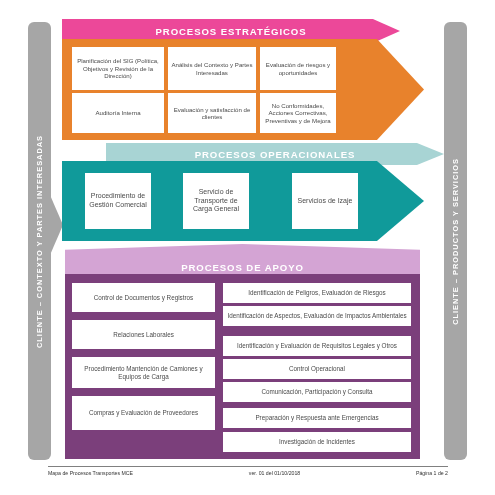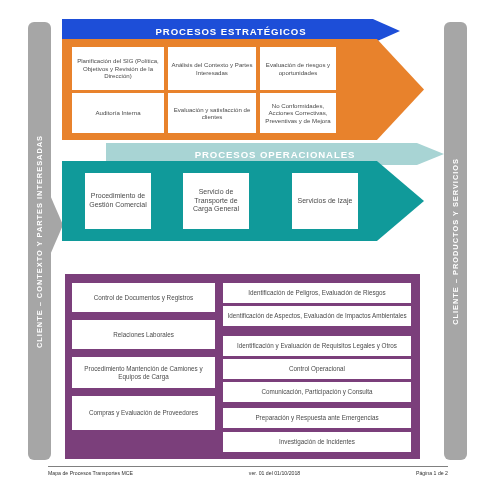--- a/index.html
+++ b/index.html
@@ -49,21 +49,21 @@
     position:absolute;
     display:flex;align-items:center;justify-content:center;
     color:#ffffff;font-weight:bold;
     letter-spacing:0.9px;
   }
   .band-body{position:absolute;}
 
   
   #strat-head{
     left:62px;top:19px;width:338px;height:24px;
-    background:#1d4ed8;
+    background:#ec4899;
     -webkit-clip-path:polygon(0% 0%,92% 0%,100% 50%,92% 100%,0% 100%);
     clip-path:polygon(0% 0%,92% 0%,100% 50%,92% 100%,0% 100%);
     font-size:9.6px;
   }
   #strat-body{
     left:62px;top:39px;width:362px;height:101px;
     background:#e8822c;
     -webkit-clip-path:polygon(0% 0%,87% 0%,100% 50%,87% 100%,0% 100%);
     clip-path:polygon(0% 0%,87% 0%,100% 50%,87% 100%,0% 100%);
   }
@@ -150,20 +150,23 @@
 
   <div class="band-head" id="oper-head">
     <span>PROCESOS OPERACIONALES</span>
   </div>
   <div class="band-body" id="oper-body"></div>
 
   <div class="pbox oper-box" style="left:85px;top:173px;width:66px;height:56px;">Procedimiento de Gestión Comercial</div>
   <div class="pbox oper-box" style="left:183px;top:173px;width:66px;height:56px;">Servicio de Transporte de Carga General</div>
   <div class="pbox oper-box" style="left:292px;top:173px;width:66px;height:56px;">Servicios de Izaje</div>
 
+  <div class="band-head" id="supp-head">
+    <span>PROCESOS DE APOYO</span>
+  </div>
   <div class="band-body" id="supp-body"></div>
 
   <div class="pbox supp-box" style="left:72px;top:283px;width:143px;height:29px;">Control de Documentos y Registros</div>
   <div class="pbox supp-box" style="left:72px;top:320px;width:143px;height:29px;">Relaciones Laborales</div>
   <div class="pbox supp-box" style="left:72px;top:357px;width:143px;height:31px;">Procedimiento Mantención de Camiones y Equipos de Carga</div>
   <div class="pbox supp-box" style="left:72px;top:396px;width:143px;height:34px;">Compras y Evaluación de Proveedores</div>
 
   <div class="pbox supp-box" style="left:223px;top:283px;width:188px;height:20px;">Identificación de Peligros, Evaluación de Riesgos</div>
   <div class="pbox supp-box" style="left:223px;top:306px;width:188px;height:20px;">Identificación de Aspectos, Evaluación de Impactos Ambientales</div>
   <div class="pbox supp-box" style="left:223px;top:336px;width:188px;height:20px;">Identificación y Evaluación de Requisitos Legales y Otros</div>

